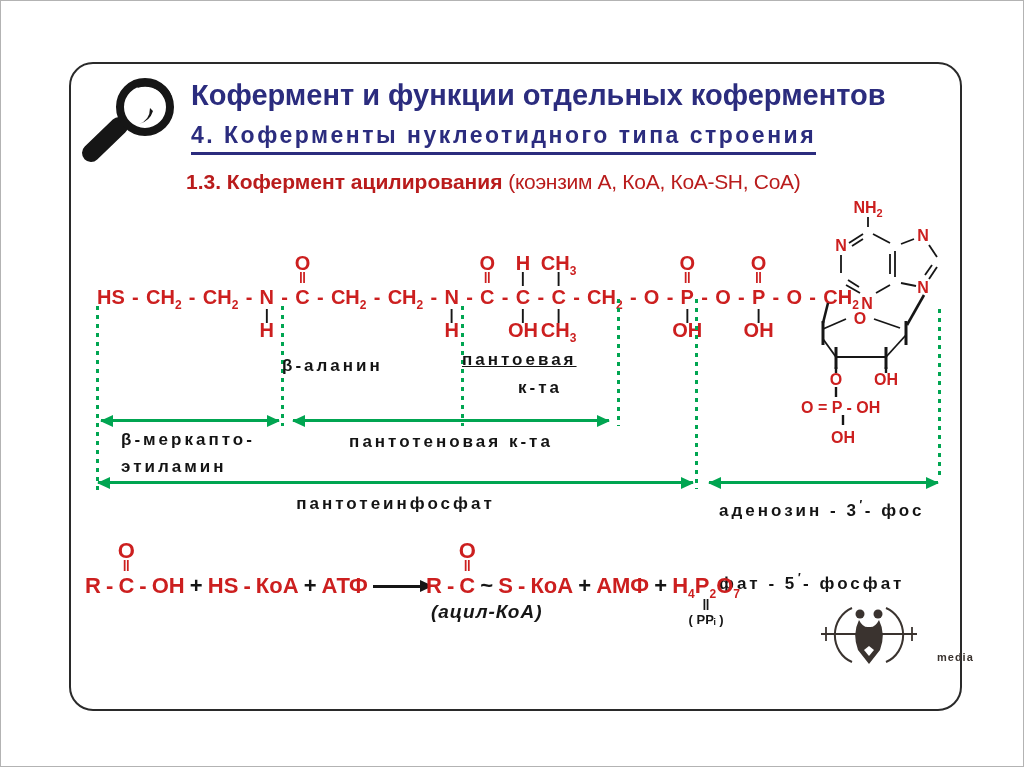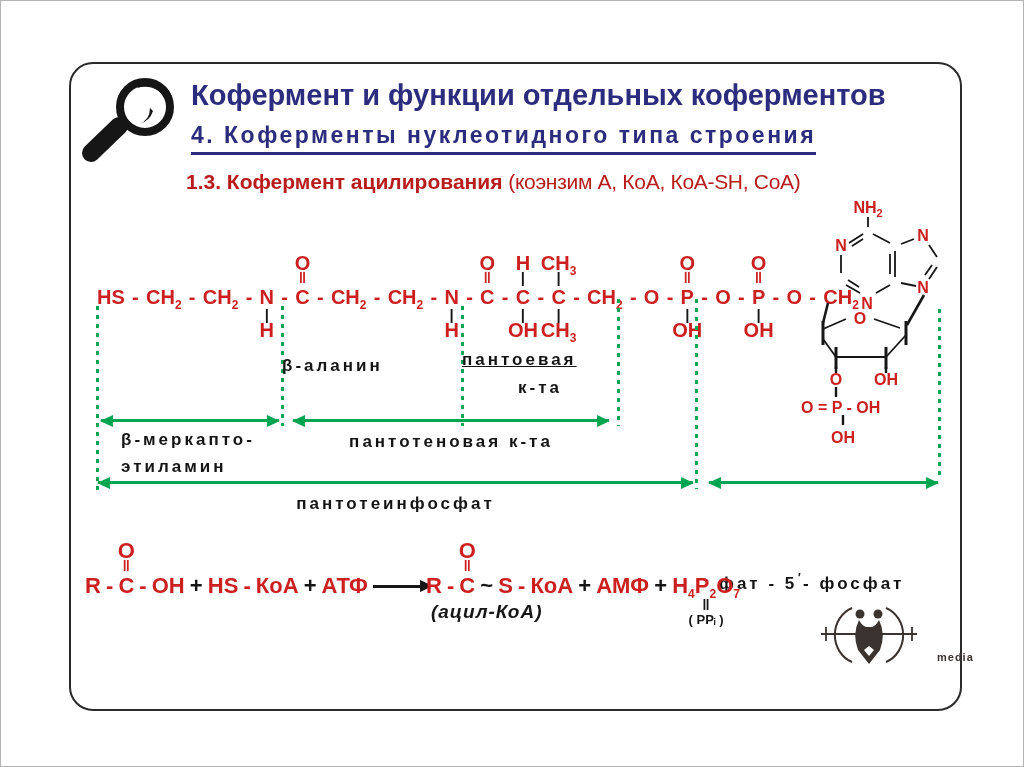--- a/index.html
+++ b/index.html
@@ -191,20 +191,21 @@
 
   <div class="garr" id="arr-mercapto"></div>
   <div class="garr" id="arr-pantothenic"></div>
   <div class="garr" id="arr-pantetheine"></div>
   <div class="garr" id="arr-adenosine"></div>
 
   <div class="slabel" id="lbl-mercapto1">β-меркапто-</div>
   <div class="slabel" id="lbl-mercapto2">этиламин</div>
   <div class="slabel" id="lbl-pantetheine">пантотеинфосфат</div>
   <div class="slabel" id="lbl-pantothenic">пантотеновая к-та</div>
+  <div class="slabel" id="lbl-adenosine1"><span>аденозин - 3</span><span class="sup">′</span><span>- фос</span></div>
   <div class="slabel" id="lbl-adenosine2"><span>фат - 5</span><span class="sup">′</span><span>- фосфат</span></div>
 
   <div id="reaction-row">
       <span class="tok red">R</span>
       <span class="tok red">-</span>
       <span class="tok red">C<span class="ab red">O</span><span class="abond red">‖</span></span>
       <span class="tok red">-</span>
       <span class="tok red">OH</span>
       <span class="tok ink">+</span>
       <span class="tok red">HS</span>

